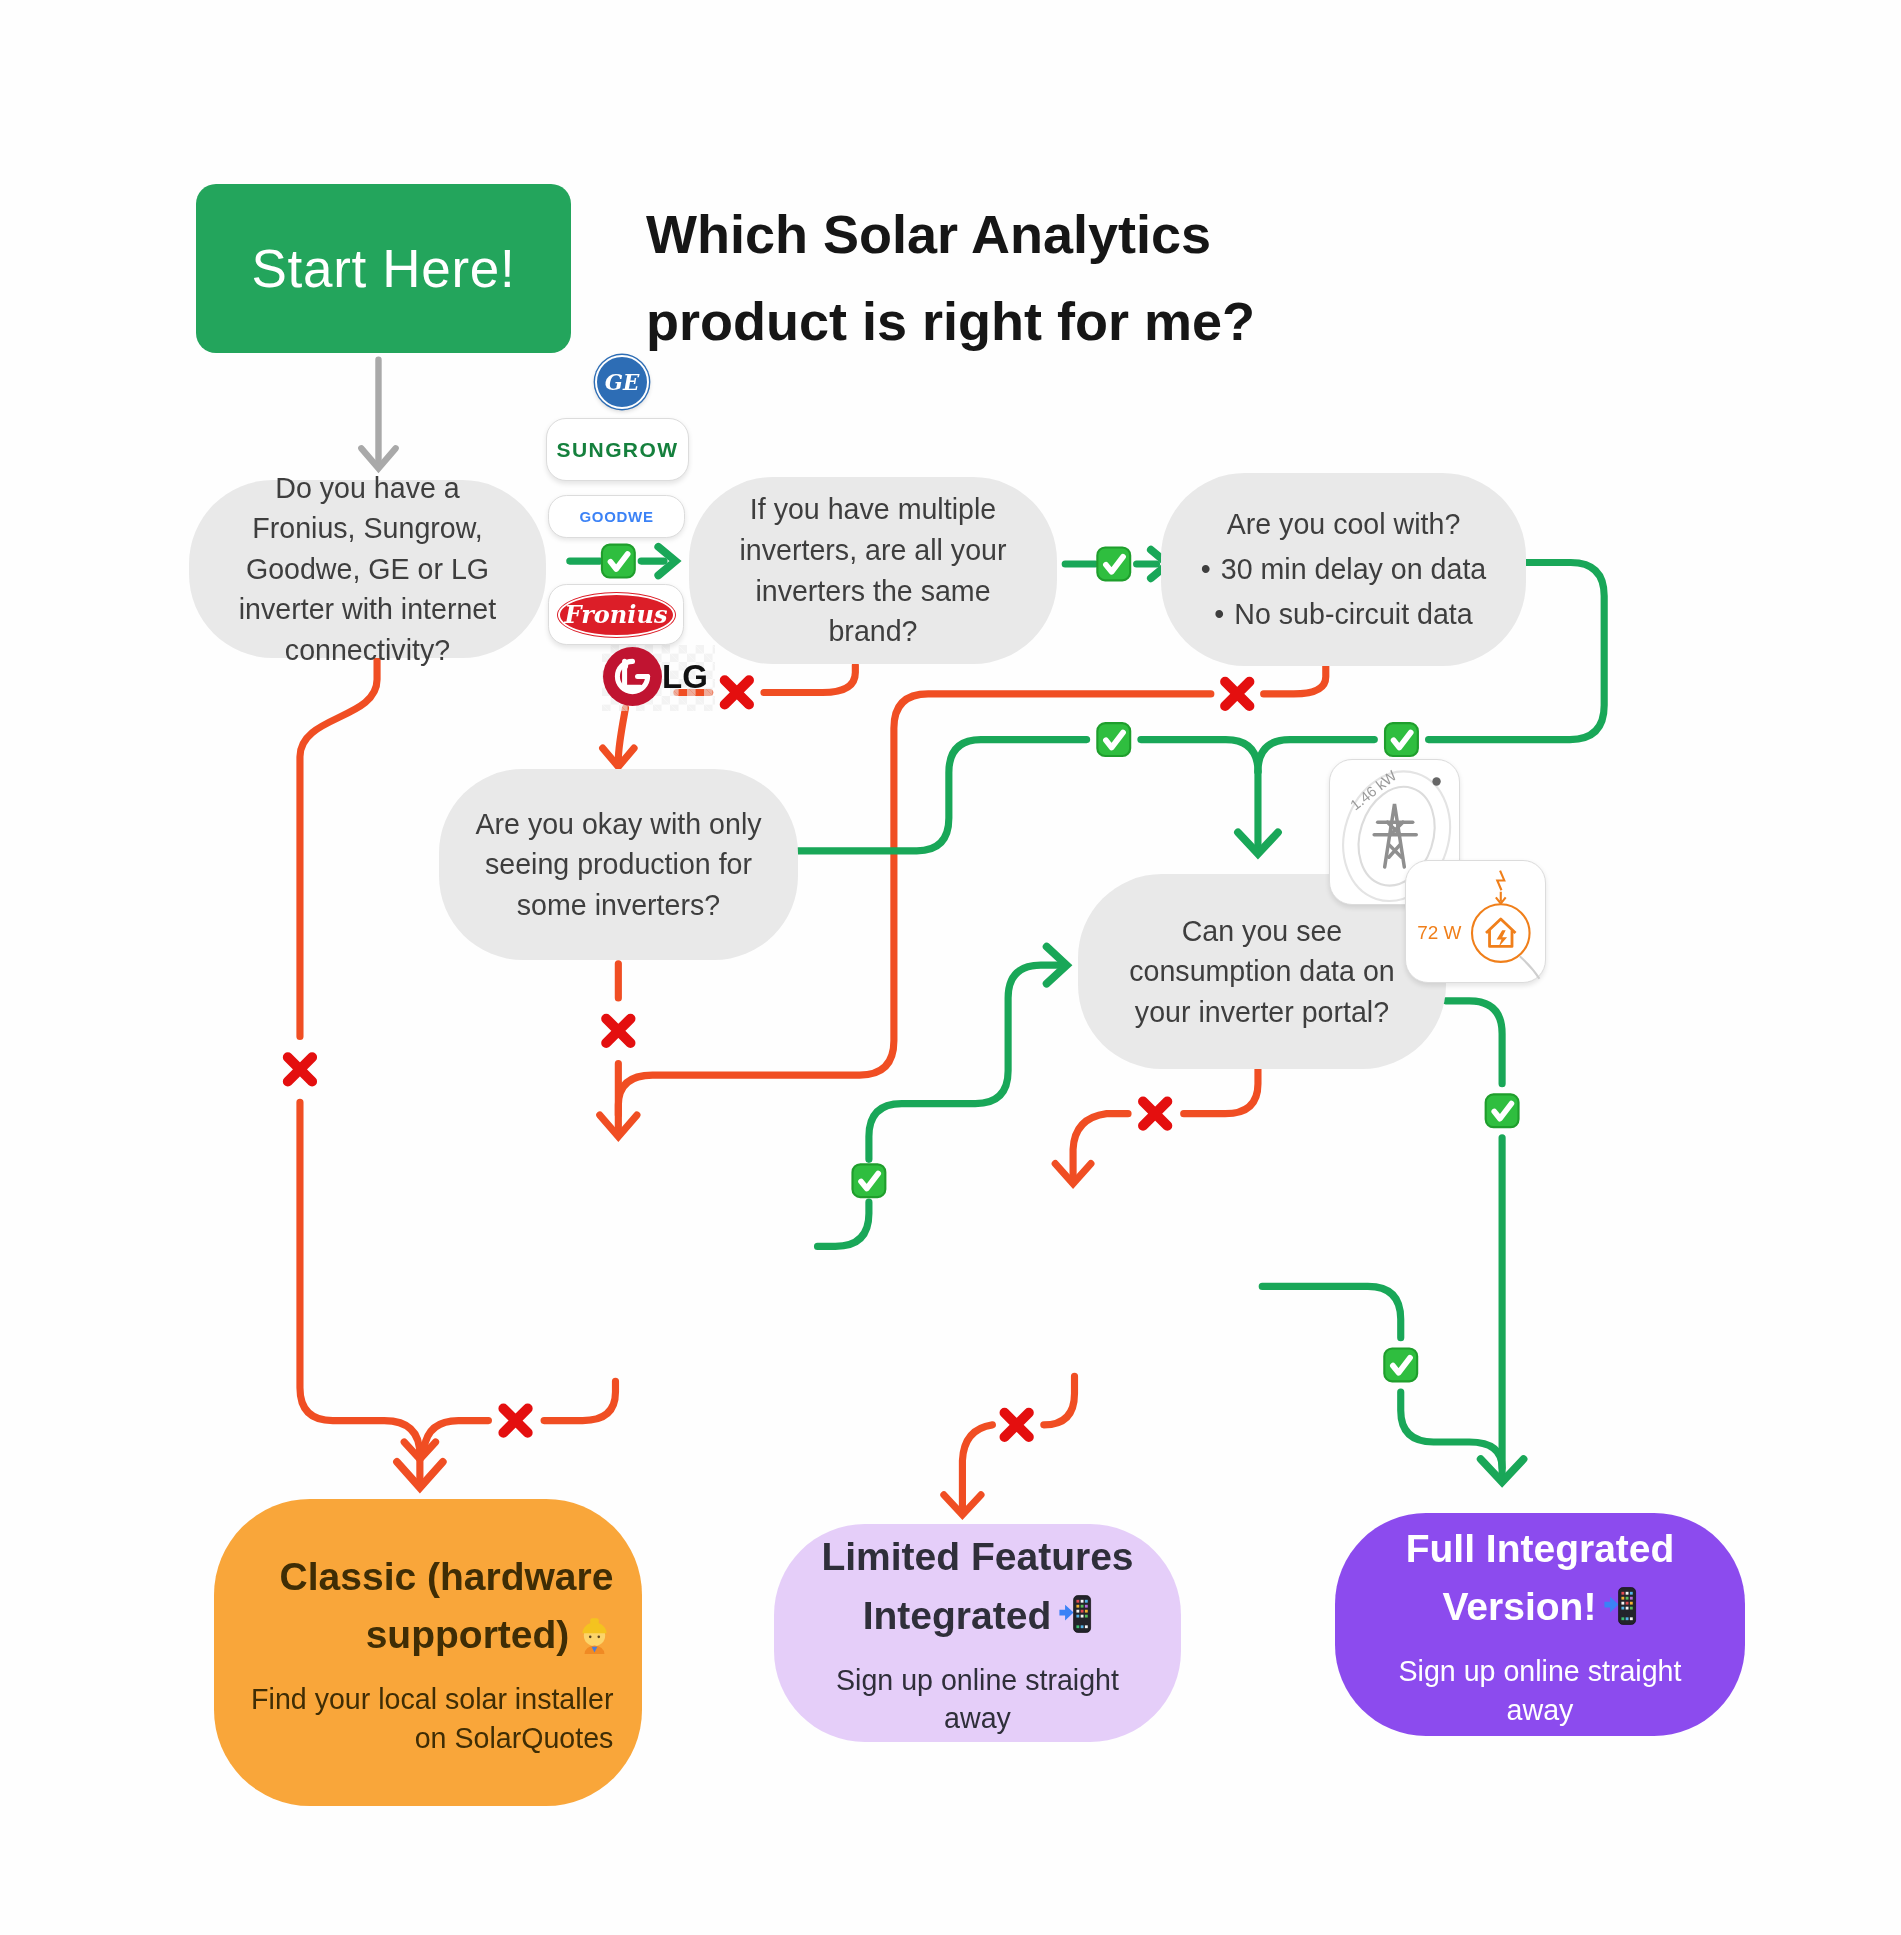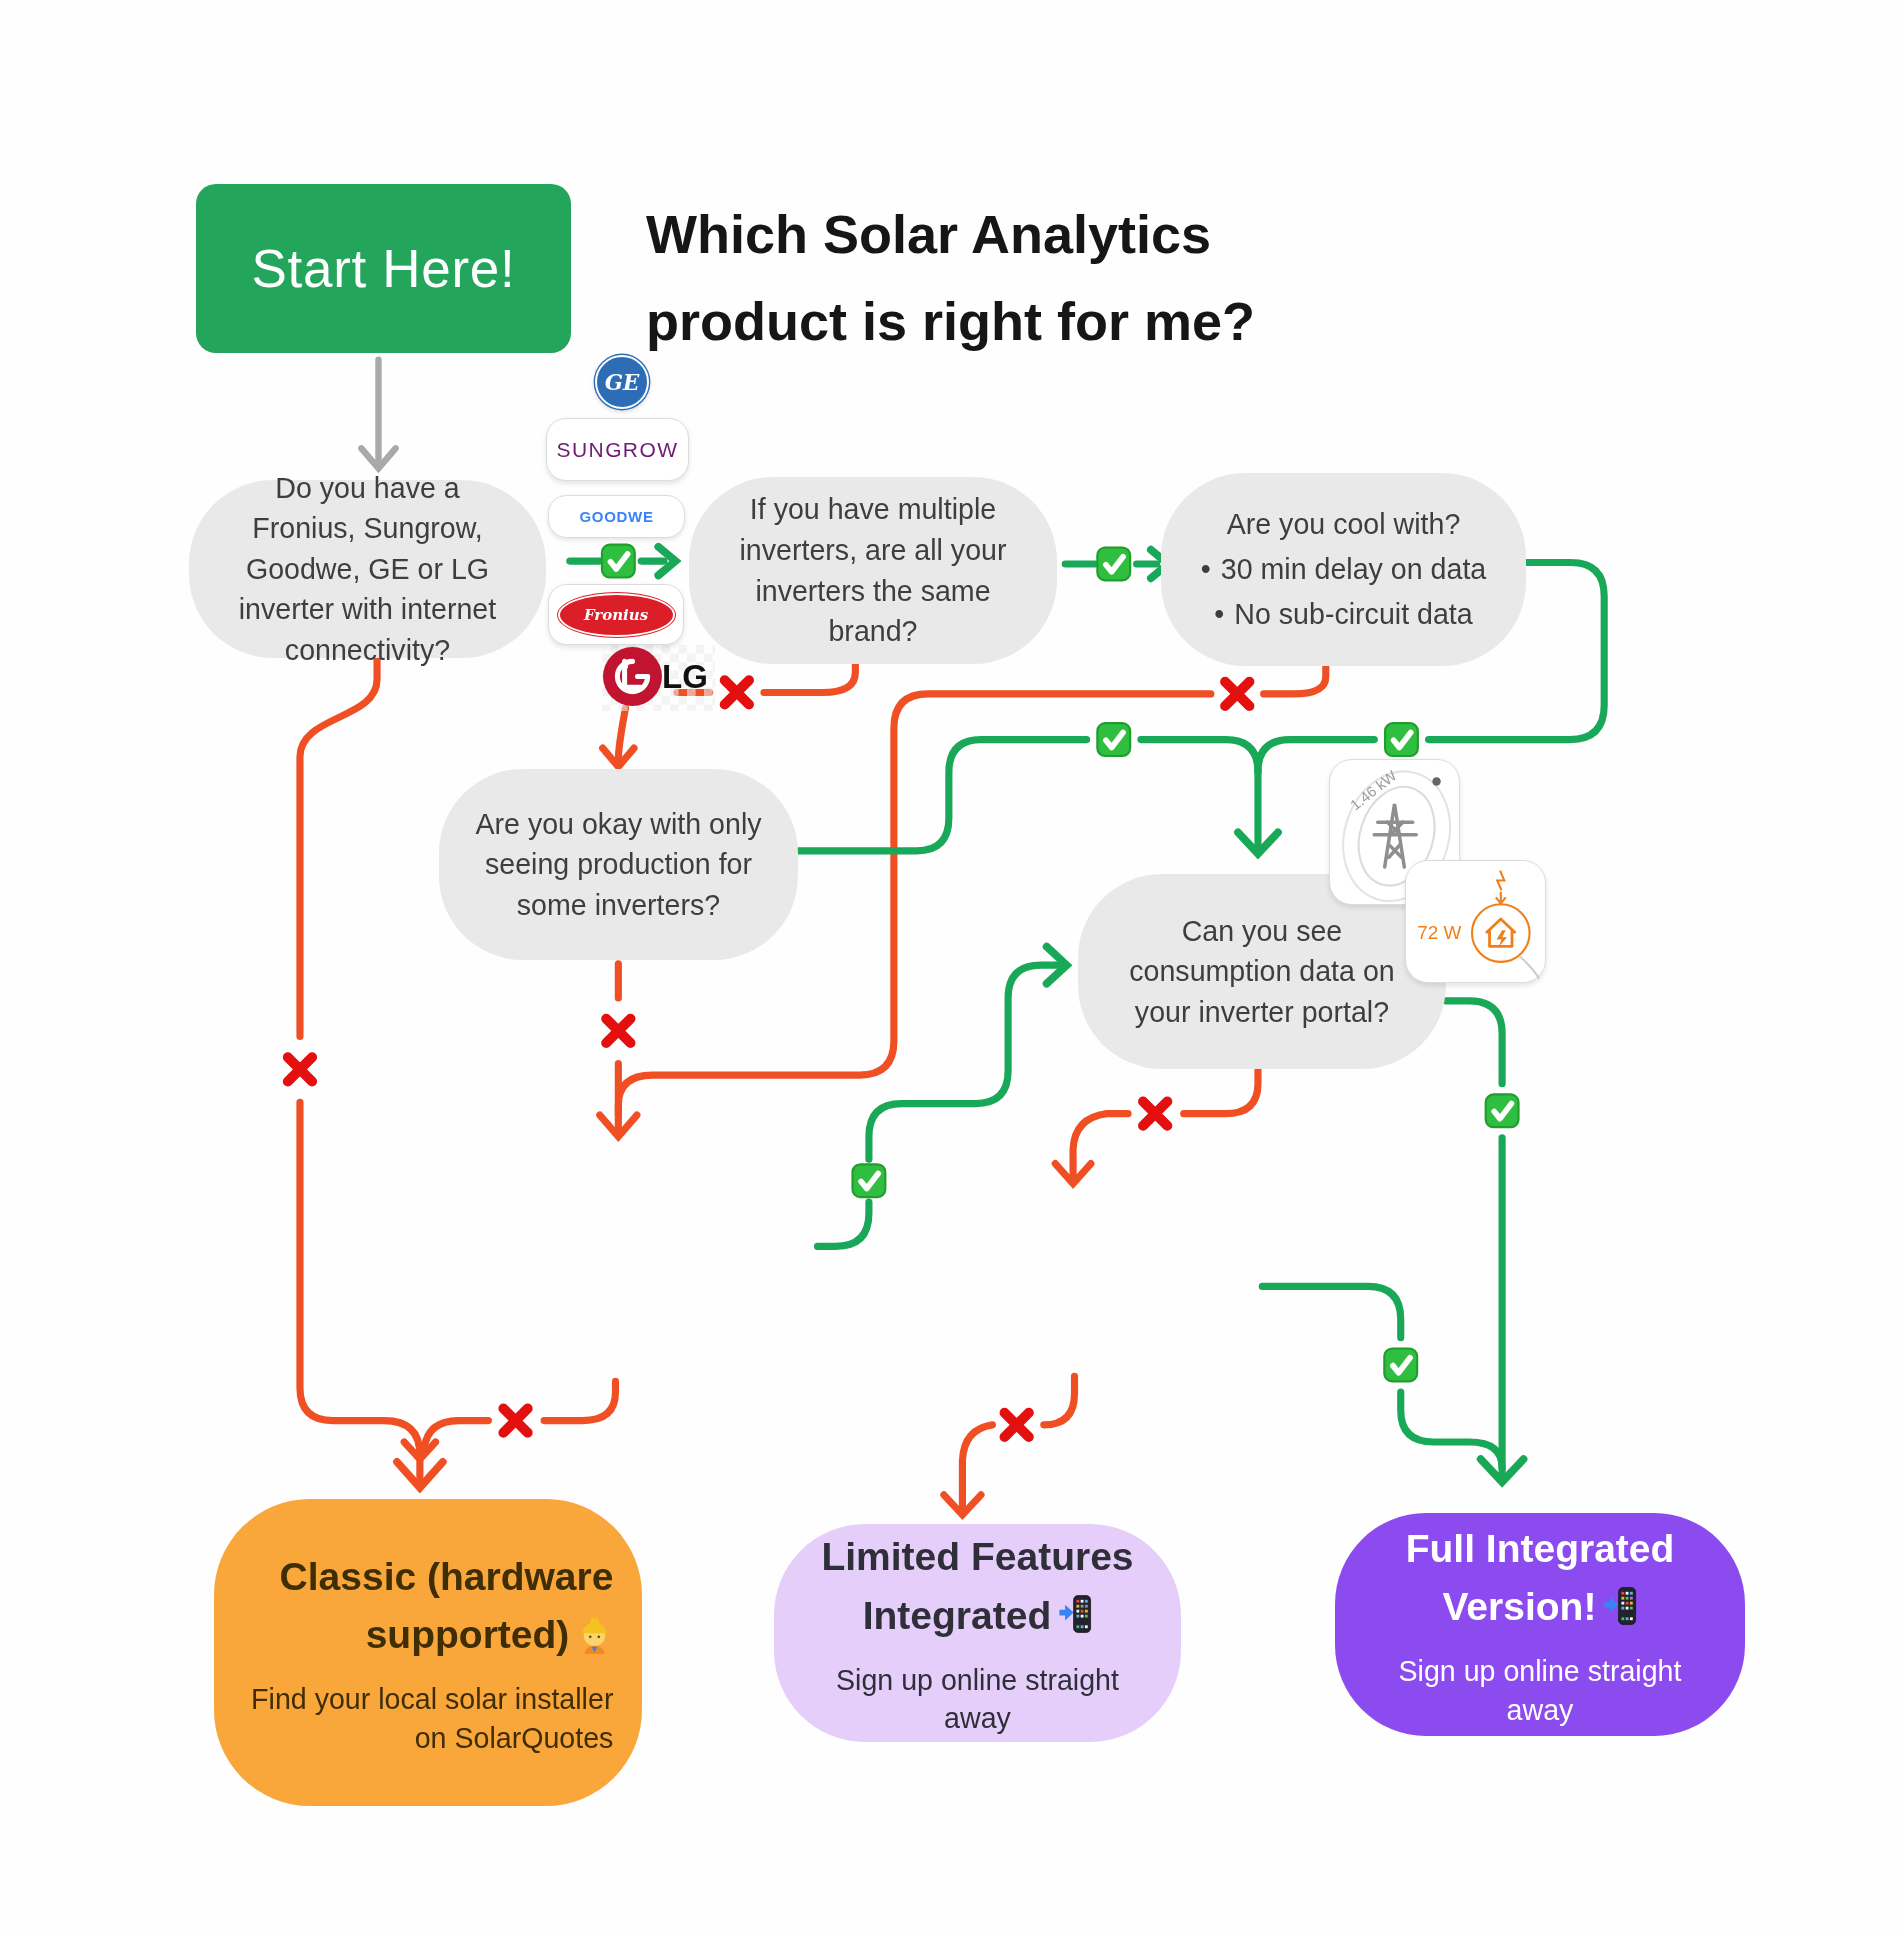--- a/index.html
+++ b/index.html
@@ -160,29 +160,29 @@
   <div class="node qnode" style="left:1078px;top:874px;width:368px;height:195px;">
     <span>Can you see consumption data on your inverter portal?</span>
   </div>
 
 
   <div style="position:absolute;left:595px;top:355px;width:50px;height:50px;border-radius:50%;background:#2D6DB5;border:2.9px solid #ffffff;box-shadow:0 0 0 1.4px #2D6DB5,0 2.1px 5.7px rgba(0,0,0,.2);z-index:3;display:flex;align-items:center;justify-content:center;">
     <span style="font-family:'DejaVu Serif','Liberation Serif',serif;font-style:italic;font-weight:700;color:#fff;font-size:21.4px;">GE</span>
   </div>
 
   <div class="logocard" style="left:546px;top:418px;width:143px;height:63px;border-radius:20px;">
-    <span style="color:#701a75;font-weight:400;font-size:21px;letter-spacing:1.4px;">SUNGROW</span>
+    <span style="color:#15803d;font-weight:700;font-size:21px;letter-spacing:1.4px;">SUNGROW</span>
   </div>
 
   <div class="logocard" style="left:548px;top:495px;width:137px;height:43px;border-radius:18.6px;">
     <span style="color:#3b82f6;font-weight:800;font-size:15px;letter-spacing:0.7px;">GOODWE</span>
   </div>
 
   <div class="logocard" style="left:548px;top:584px;width:136px;height:61px;border-radius:18.6px;">
-    <span style="display:flex;align-items:center;justify-content:center;width:113px;height:40px;background:#DC1E28;border:2.1px solid #fff;outline:1.4px solid #DC1E28;border-radius:50%;color:#fff;font-family:'DejaVu Serif','Liberation Serif',serif;font-style:italic;font-weight:700;font-size:15px;">Fronius</span>
+    <span style="display:flex;align-items:center;justify-content:center;width:113px;height:40px;background:#DC1E28;border:2.1px solid #fff;outline:1.4px solid #DC1E28;border-radius:50%;color:#fff;font-family:'DejaVu Serif','Liberation Serif',serif;font-style:italic;font-weight:700;font-size:24px;">Fronius</span>
   </div>
 
   <div class="checker"></div>
   <div style="position:absolute;left:603px;top:647px;width:59px;height:59px;border-radius:50%;background:#C01431;z-index:3;">
     <svg width="59" height="59" viewBox="0 0 82 82">
       <circle cx="30" cy="26" r="5" fill="#fff"></circle>
       <path d="M30,20 V56 H52" stroke="#fff" stroke-width="7" fill="none" stroke-linecap="round"></path>
       <path d="M62,41 a21,21 0 1 1 -21,-21" stroke="#fff" stroke-width="7" fill="none" stroke-linecap="round"></path>
       <path d="M62,41 h-14" stroke="#fff" stroke-width="7" stroke-linecap="round"></path>
     </svg>

